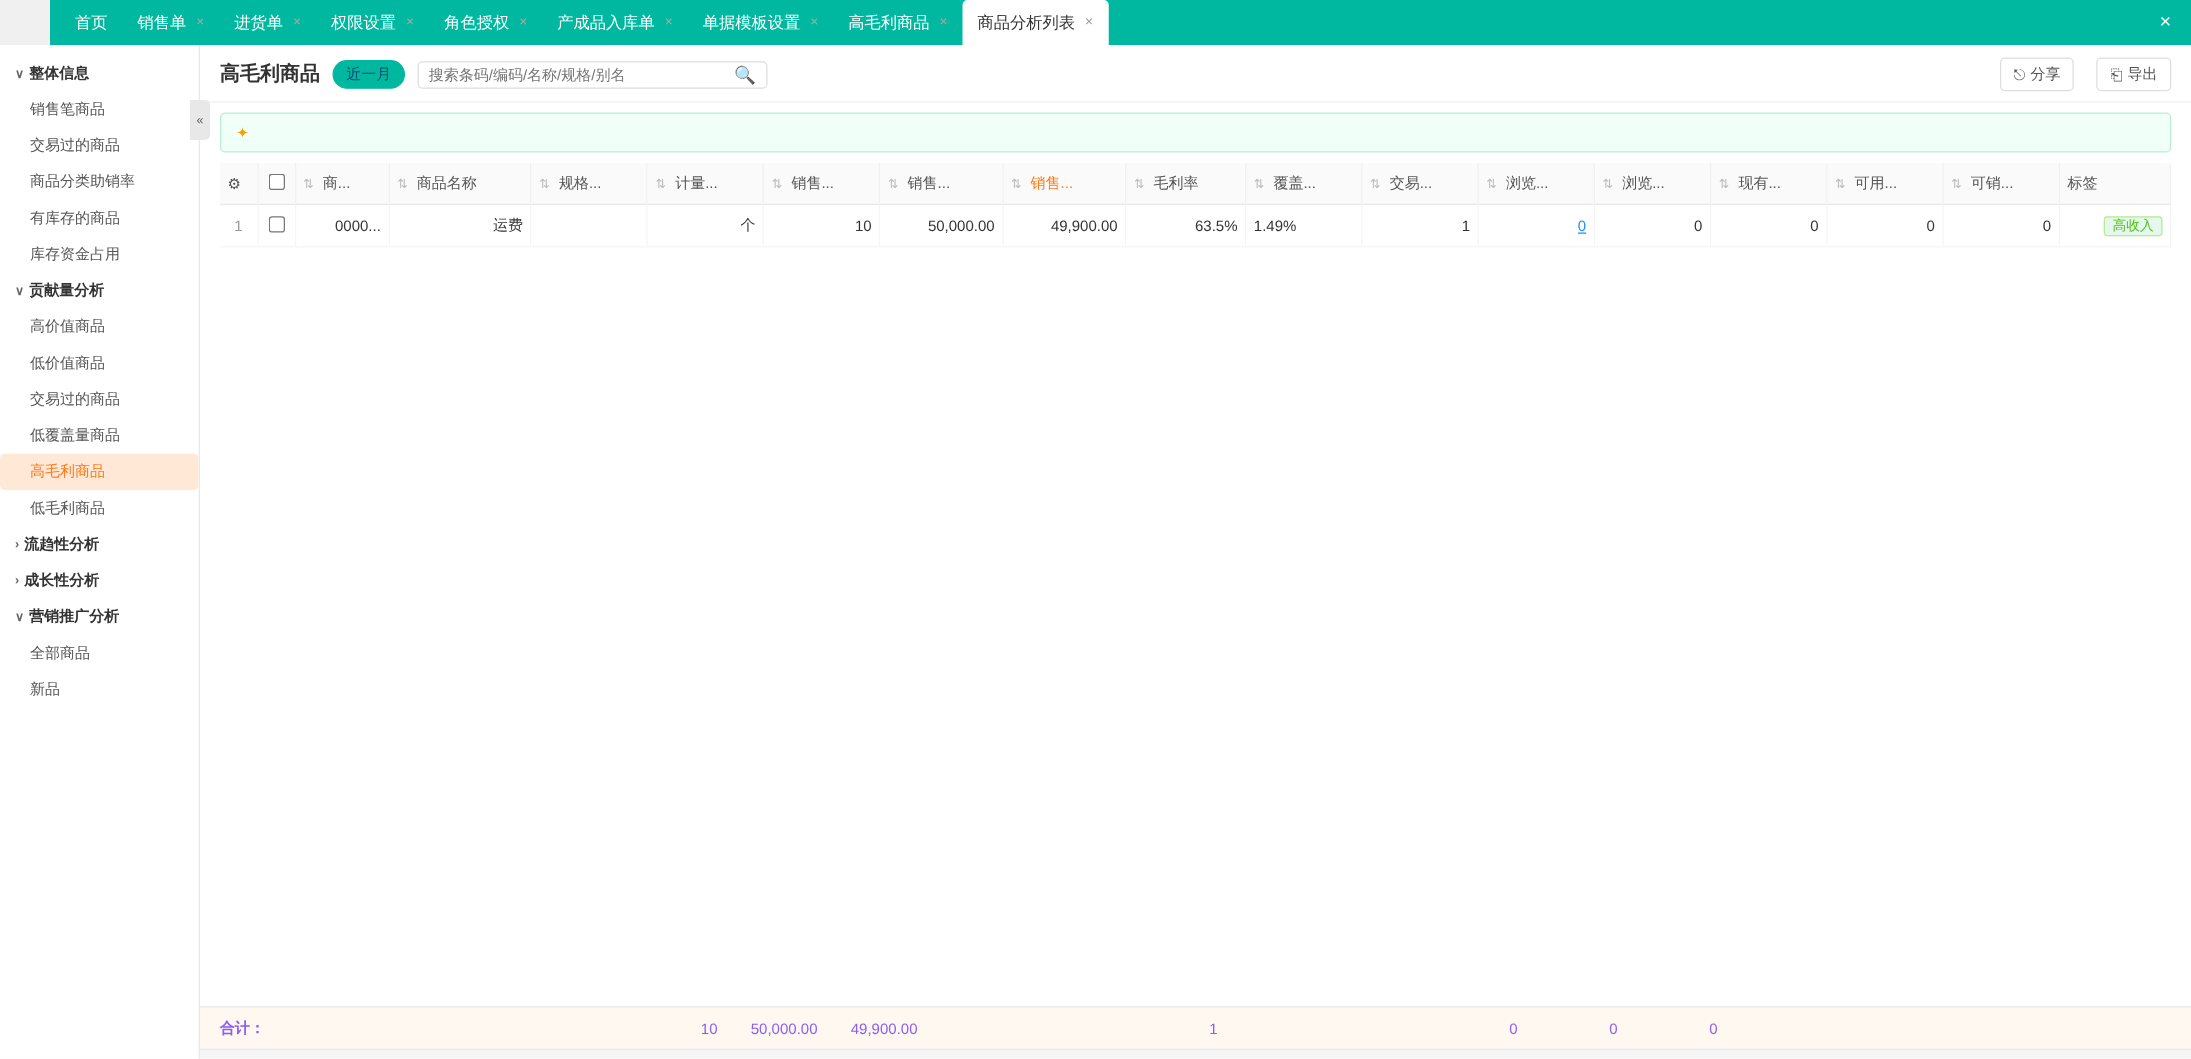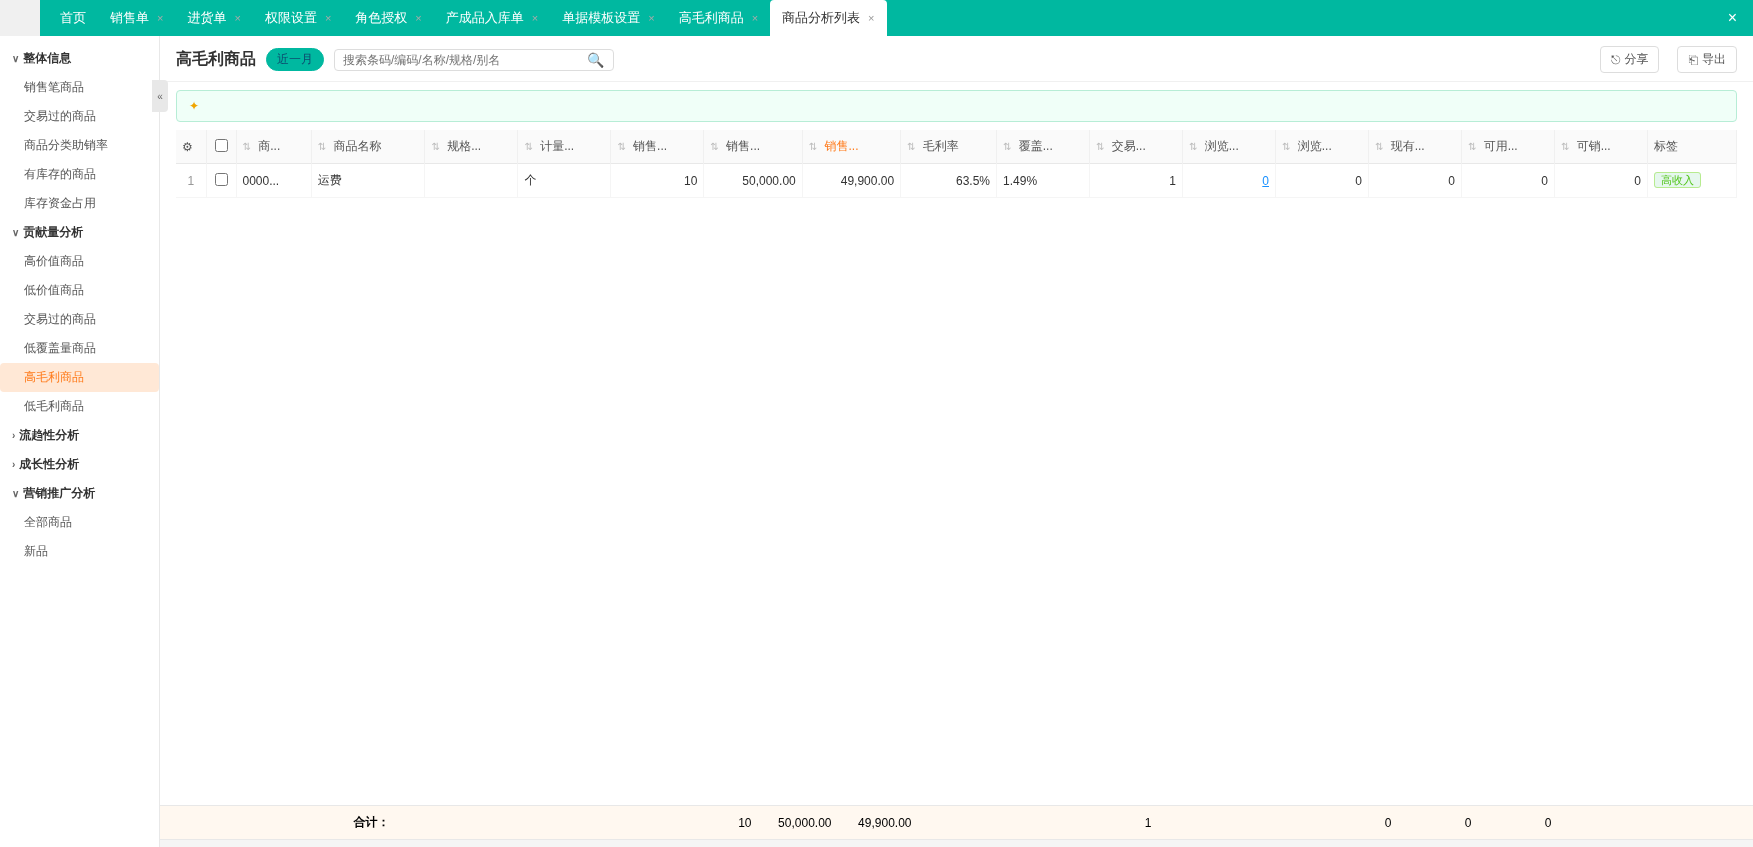--- a/index.html
+++ b/index.html
@@ -195,42 +195,42 @@
       margin-right: 4px;
     }
     tbody tr {
       border-bottom: 1px solid #f5f5f5;
     }
     tbody td {
       padding: 8px 6px;
       color: #333;
       white-space: nowrap;
       border-right: 1px solid #f5f5f5;
+      text-align: right;
     }
     .tag-high-income {
       background: #e6f7ee;
       color: #52c41a;
       border: 1px solid #b7eb8f;
       border-radius: 3px;
       padding: 1px 6px;
       font-size: 11px;
     }
     .link-cell { color: #1890ff; text-decoration: underline; cursor: pointer; }
 
     
     .table-footer {
       display: flex;
       align-items: center;
       padding: 8px 16px;
       background: #fff8f0;
       border-top: 1px solid #e8e8e8;
       font-size: 12px;
-      color: #000000;
+      color: #8b5cf6;
       gap: 0;
-      justify-content: center;
     }
     .footer-label { margin-right: 20px; font-weight: bold; }
     .footer-cell { padding: 0 8px; min-width: 80px; text-align: right; }
 
     
     .bottom-scrollbar {
       height: 8px;
       background: #f5f5f5;
       border-top: 1px solid #e8e8e8;
     }

